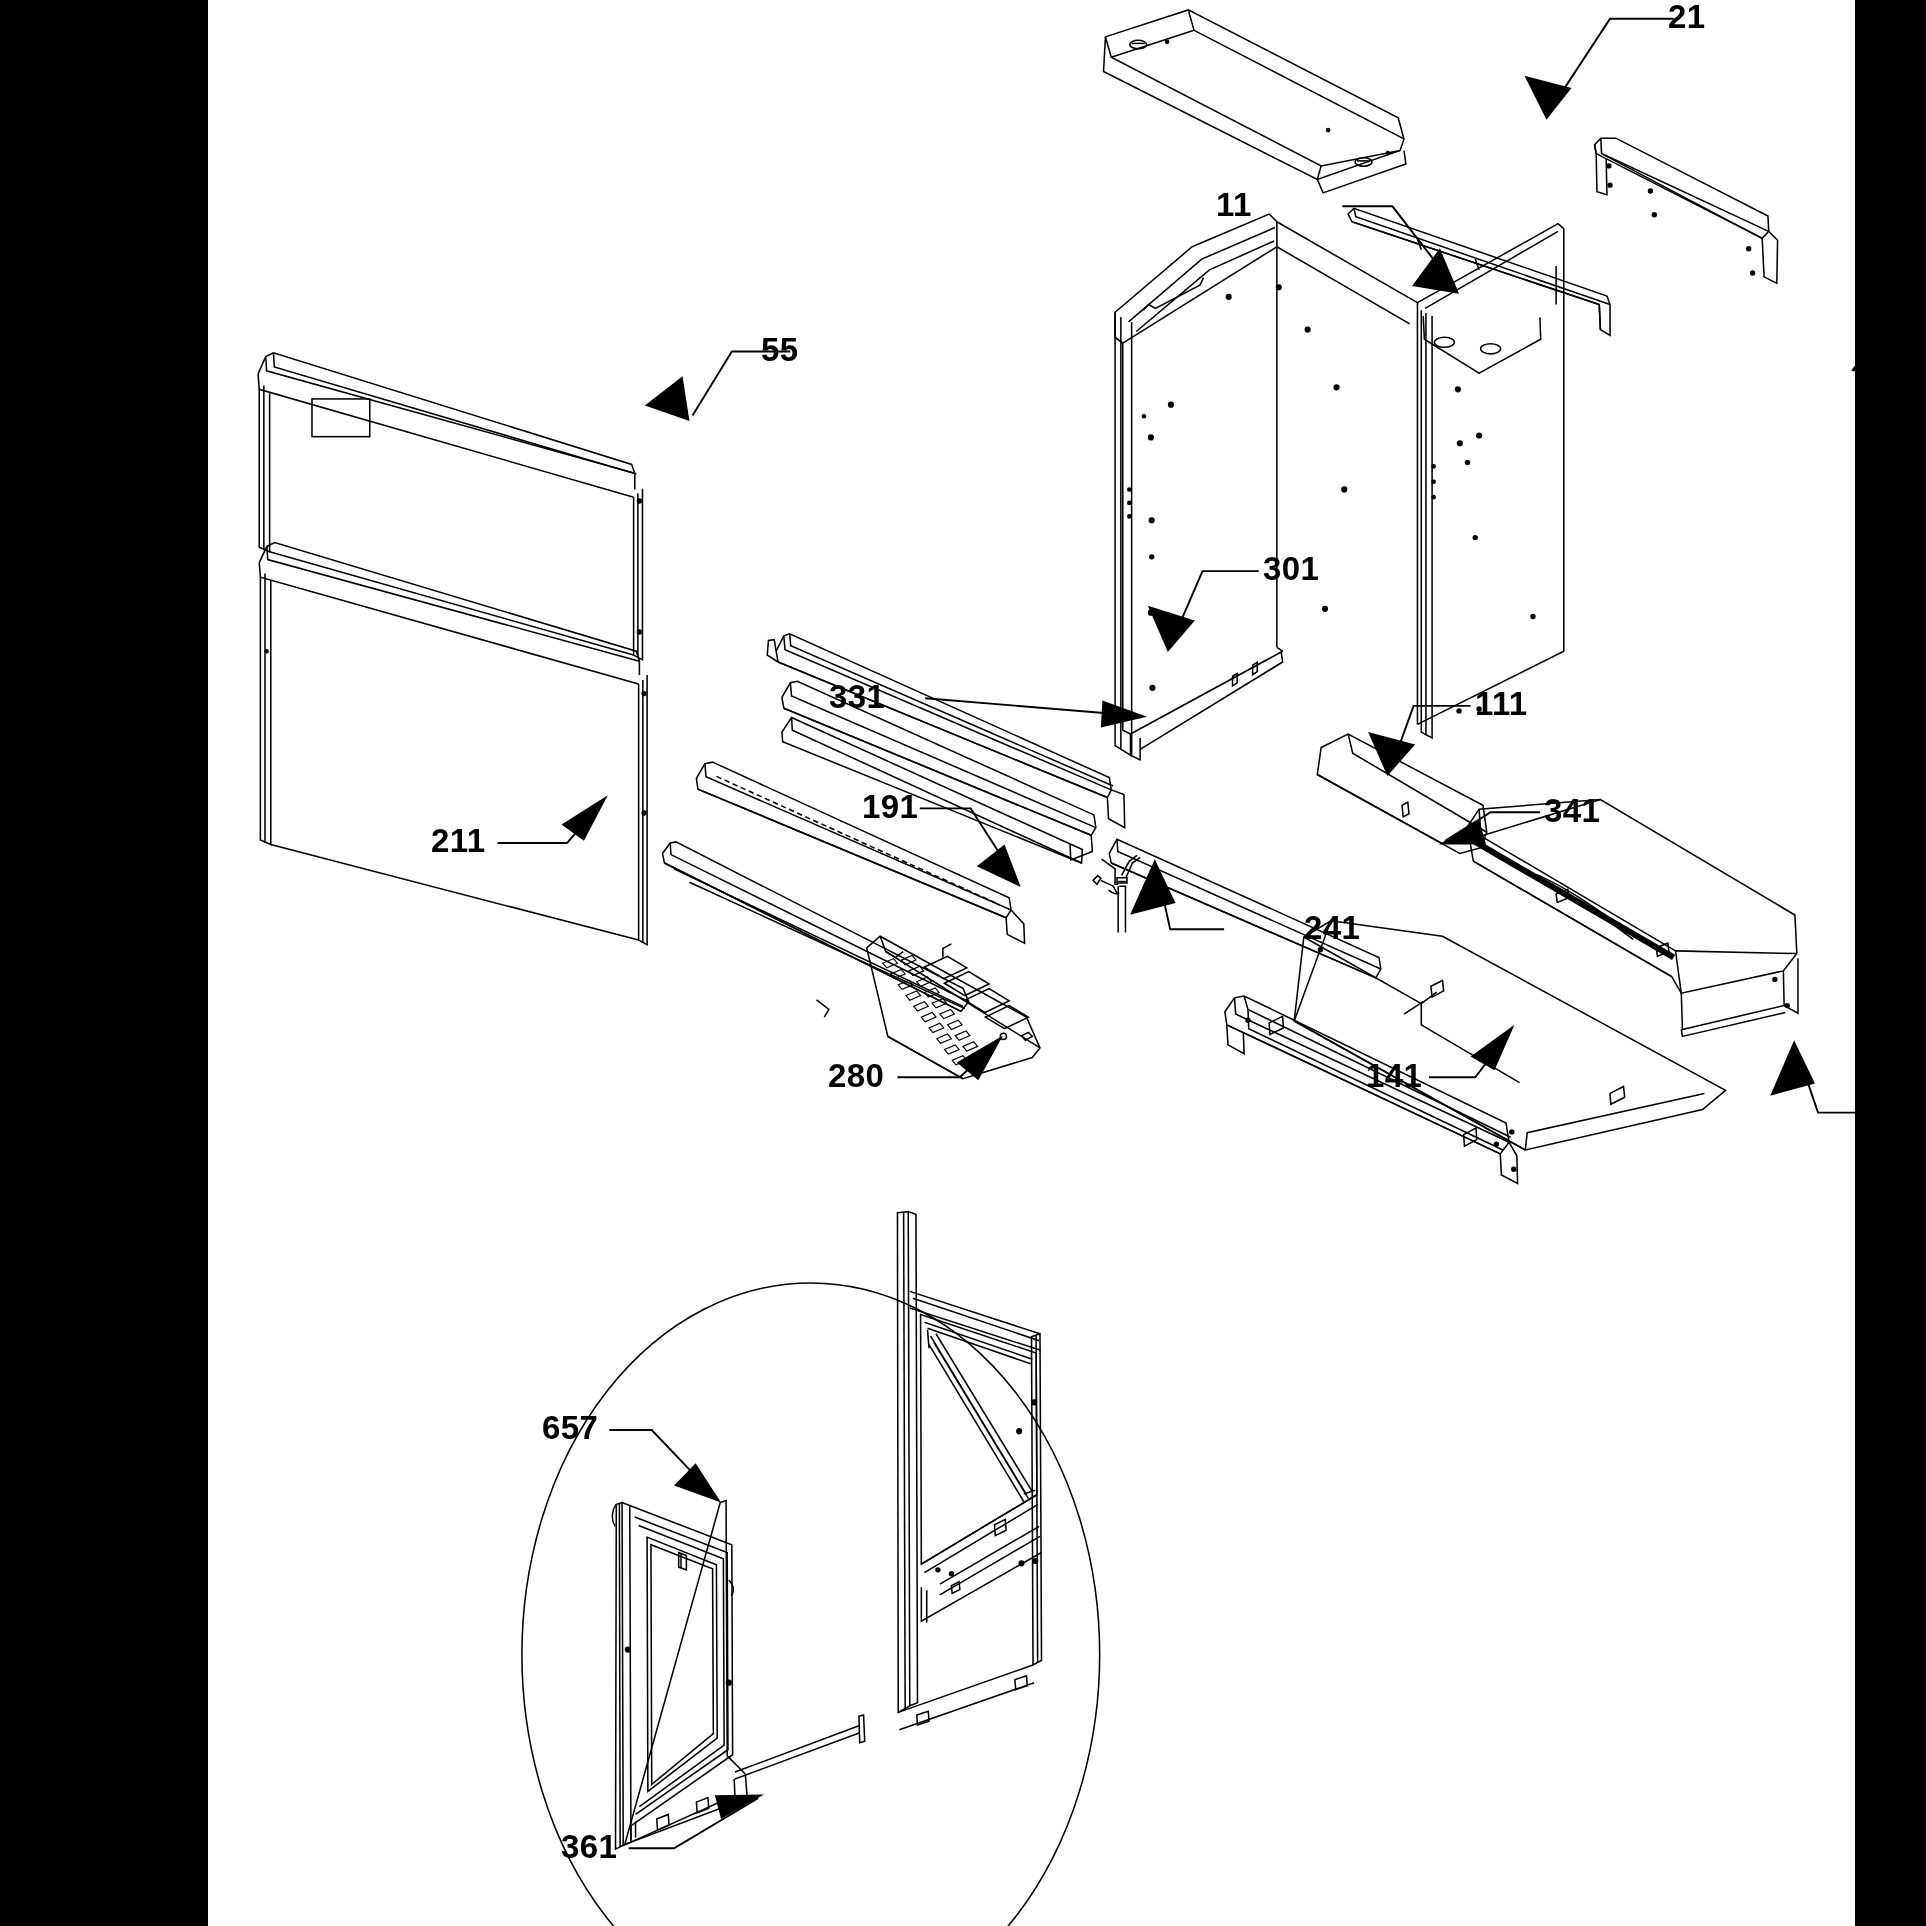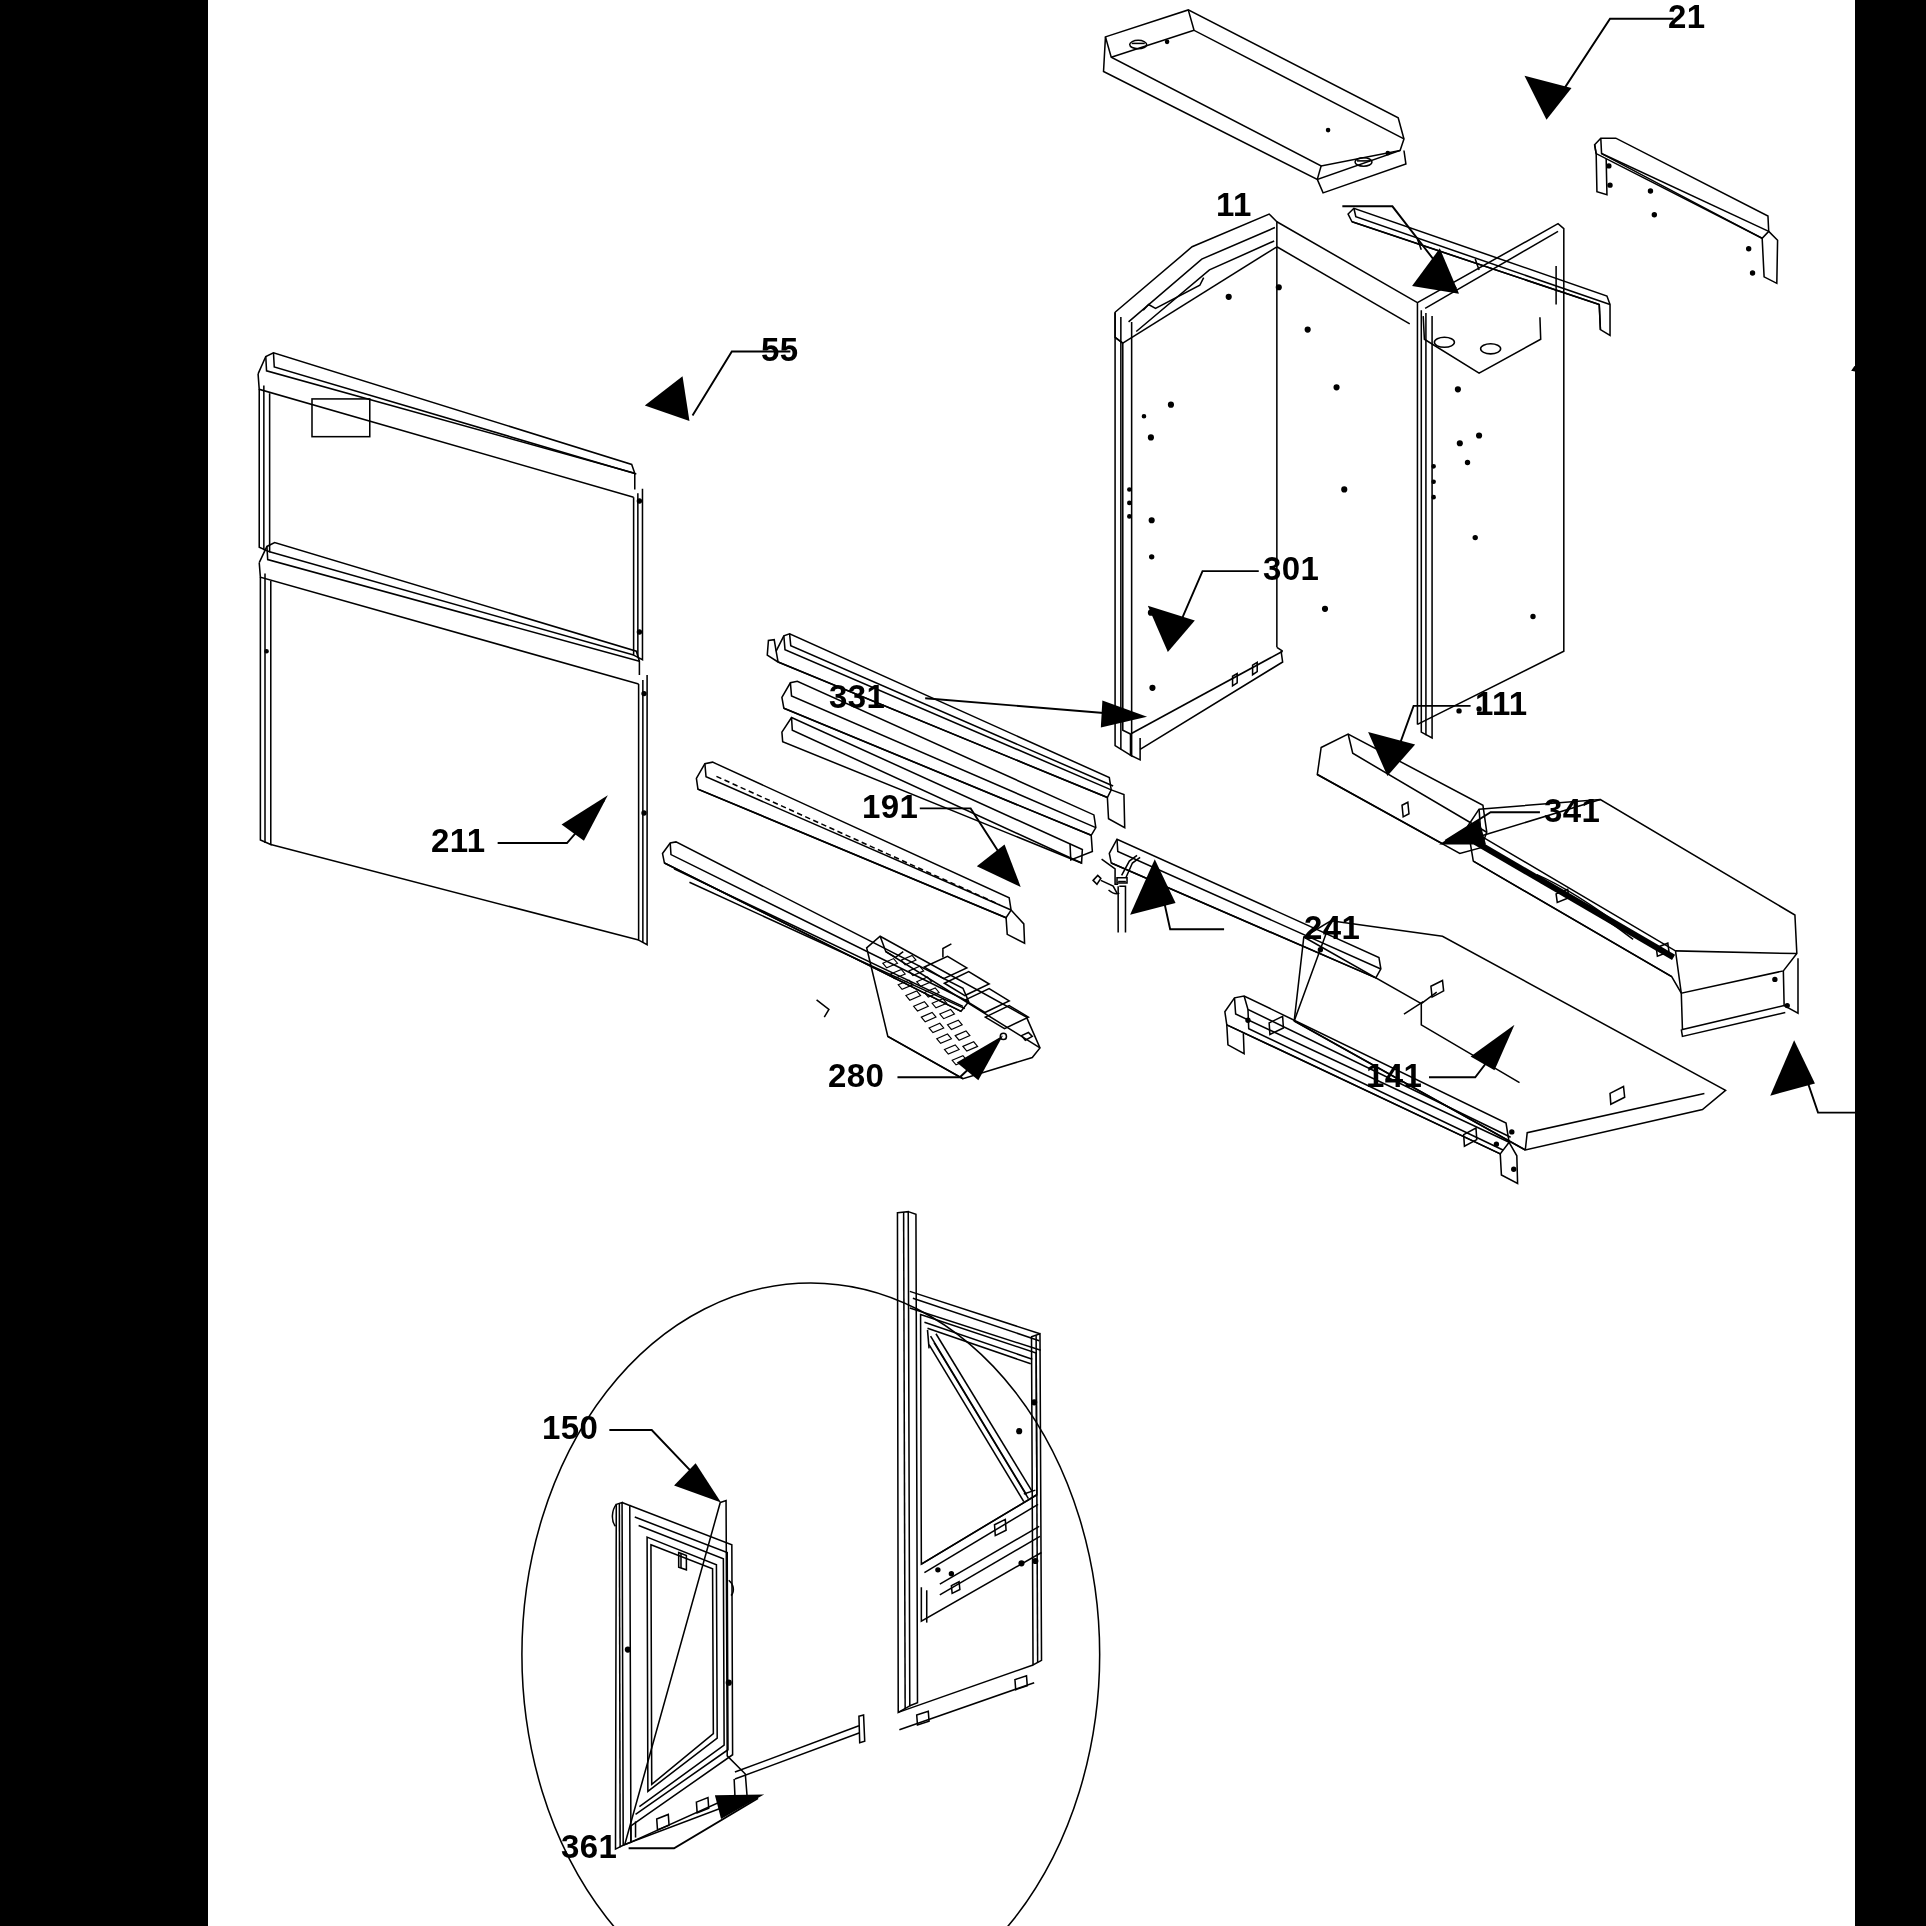--- a/index.html
+++ b/index.html
@@ -478,18 +478,18 @@
     <div class="callout" style="left:621px;top:680px;text-align:center;">331</div>
     <div class="callout" style="left:1267px;top:687px;">111</div>
     <div class="callout" style="left:223px;top:824px;">211</div>
     <div class="callout" style="left:654px;top:790px;">191</div>
     <div class="callout" style="left:1336px;top:794px;">341</div>
 
     <div class="callout" style="left:1048px;top:911px;margin-left:48px;">241</div>
     <div class="callout" style="left:620px;top:1059px;">280</div>
     <div class="callout" style="left:1158px;top:1059px;">141</div>
     <div class="callout" style="left:1668px;top:1094px;">51</div>
-    <div class="callout" style="left:334px;top:1411px;">150</div>
+    <div class="callout" style="left:334px;top:1411px;">657</div>
     <div class="callout" style="left:353px;top:1830px;">361</div>
 
   </div>
 </div>
 
 
 </body></html>

